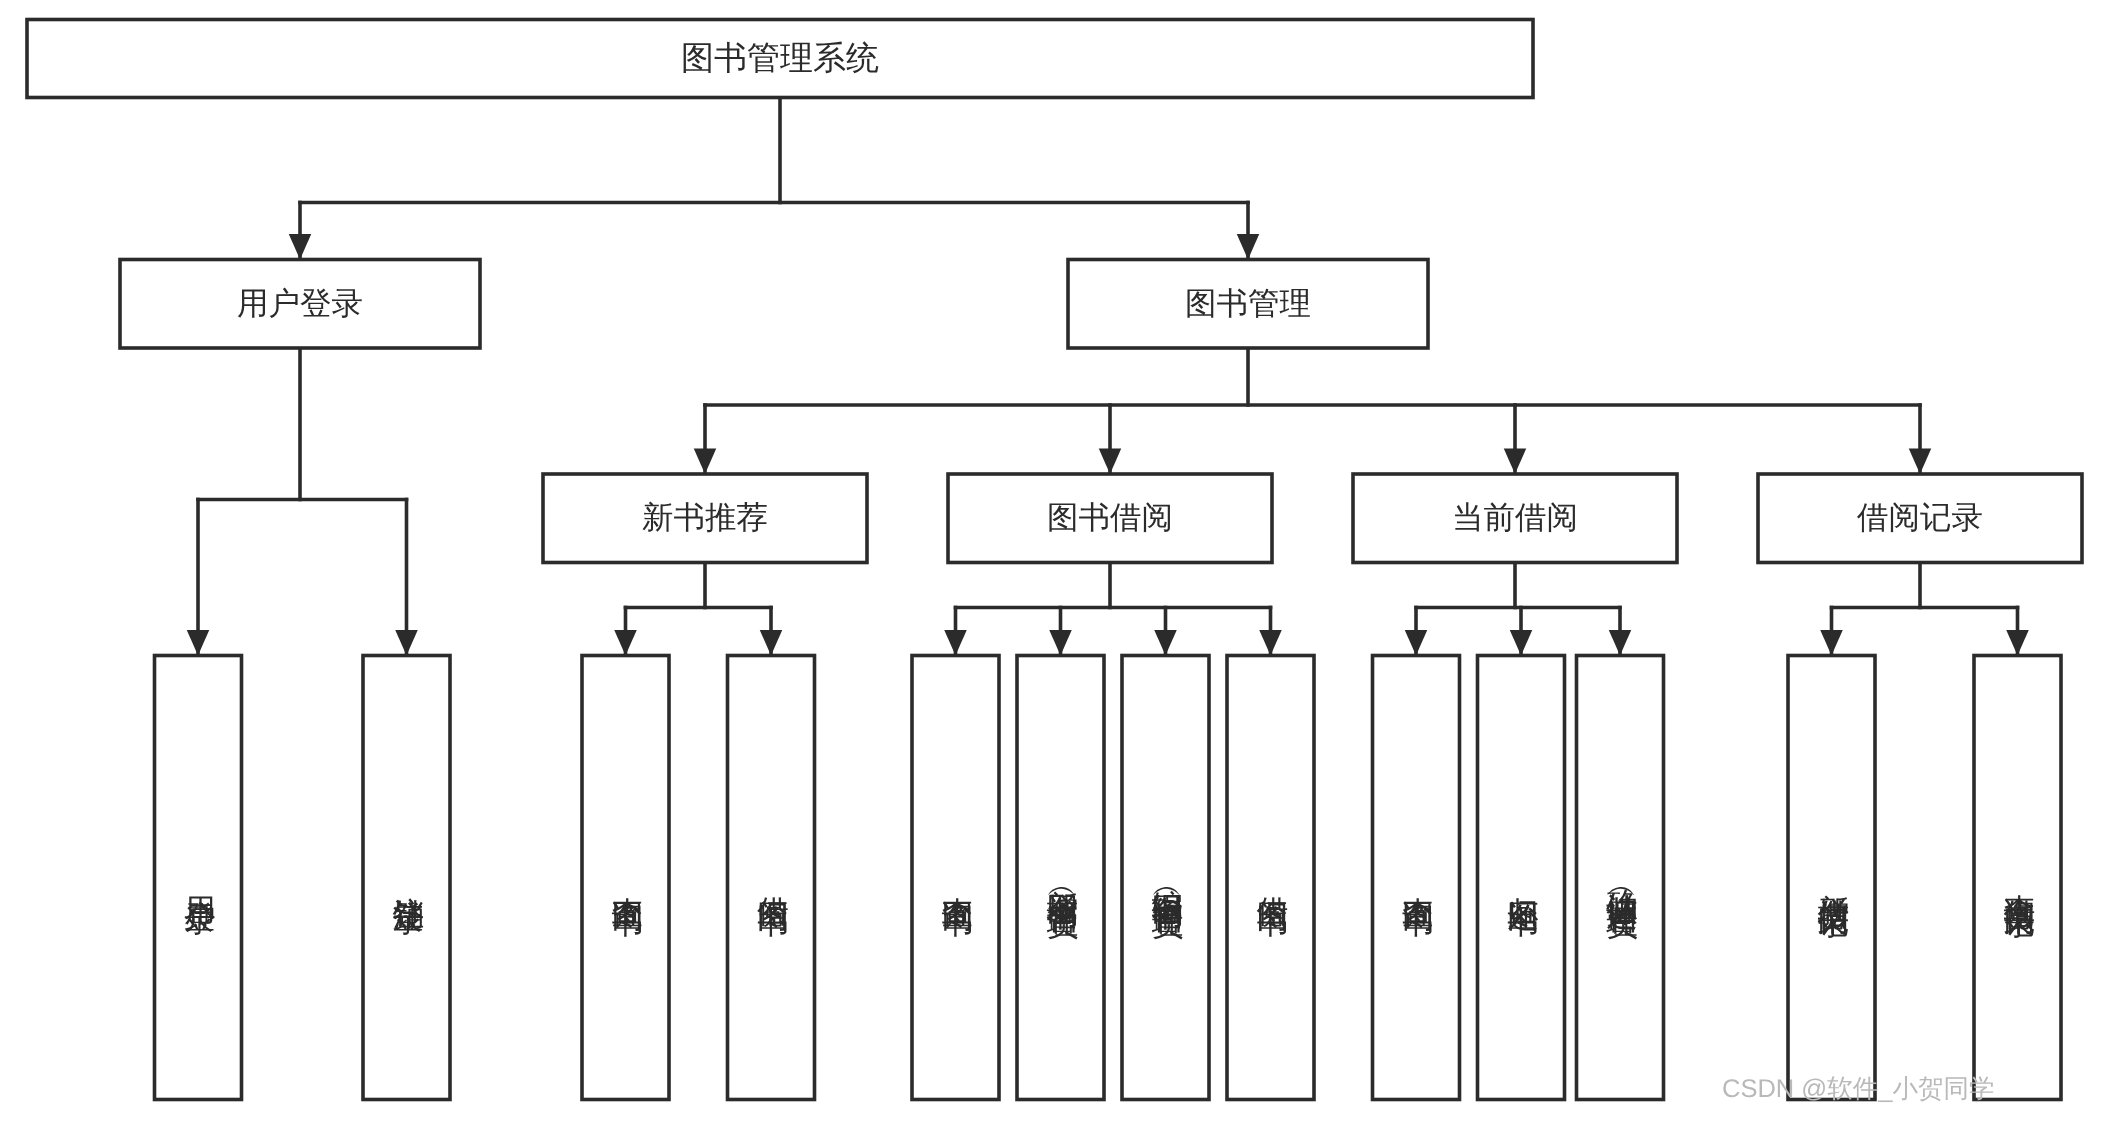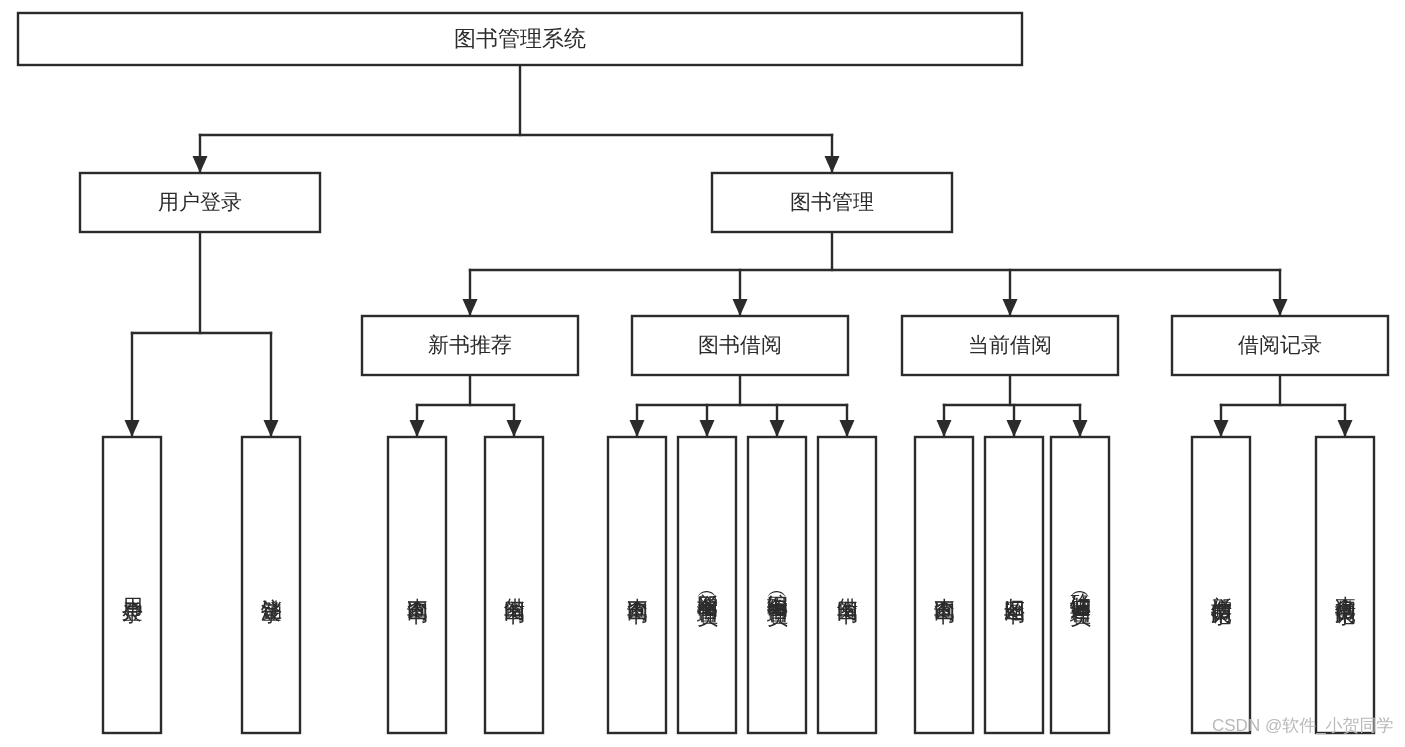--- a/index.html
+++ b/index.html
@@ -185,15 +185,15 @@
       <div class="vlabel" style="left: 678px; top: 449px; width: 58px; height: 272px; display: flex; align-items: center; justify-content: center;">新增图书（管理员）</div>
       <div class="vlabel" style="left: 748px; top: 449px; width: 58px; height: 272px; display: flex; align-items: center; justify-content: center;">编辑图书（管理员）</div>
       <div class="vlabel" style="left: 818px; top: 449px; width: 58px; height: 272px; display: flex; align-items: center; justify-content: center;">借阅图书</div>
       <div class="vlabel" style="left: 915px; top: 449px; width: 58px; height: 272px; display: flex; align-items: center; justify-content: center;">查询图书</div>
       <div class="vlabel" style="left: 985px; top: 449px; width: 58px; height: 272px; display: flex; align-items: center; justify-content: center;">归还图书</div>
       <div class="vlabel" style="left: 1051px; top: 449px; width: 58px; height: 272px; display: flex; align-items: center; justify-content: center;">确认归还（管理员）</div>
       <div class="vlabel" style="left: 1192px; top: 449px; width: 58px; height: 272px; display: flex; align-items: center; justify-content: center;">新增借阅记录</div>
       <div class="vlabel" style="left: 1316px; top: 449px; width: 58px; height: 272px; display: flex; align-items: center; justify-content: center;">查询借阅记录</div>
     </div>
 
-  <div class="watermark" style="left: 1212px; top: 714px; color: rgb(185, 185, 185);">CSDN @软件_小贺同学</div>
+  <div class="watermark" style="left: 1148px; top: 714px; color: rgb(185, 185, 185);">CSDN @软件_小贺同学</div>
 
 </div>
 
 </body></html>

